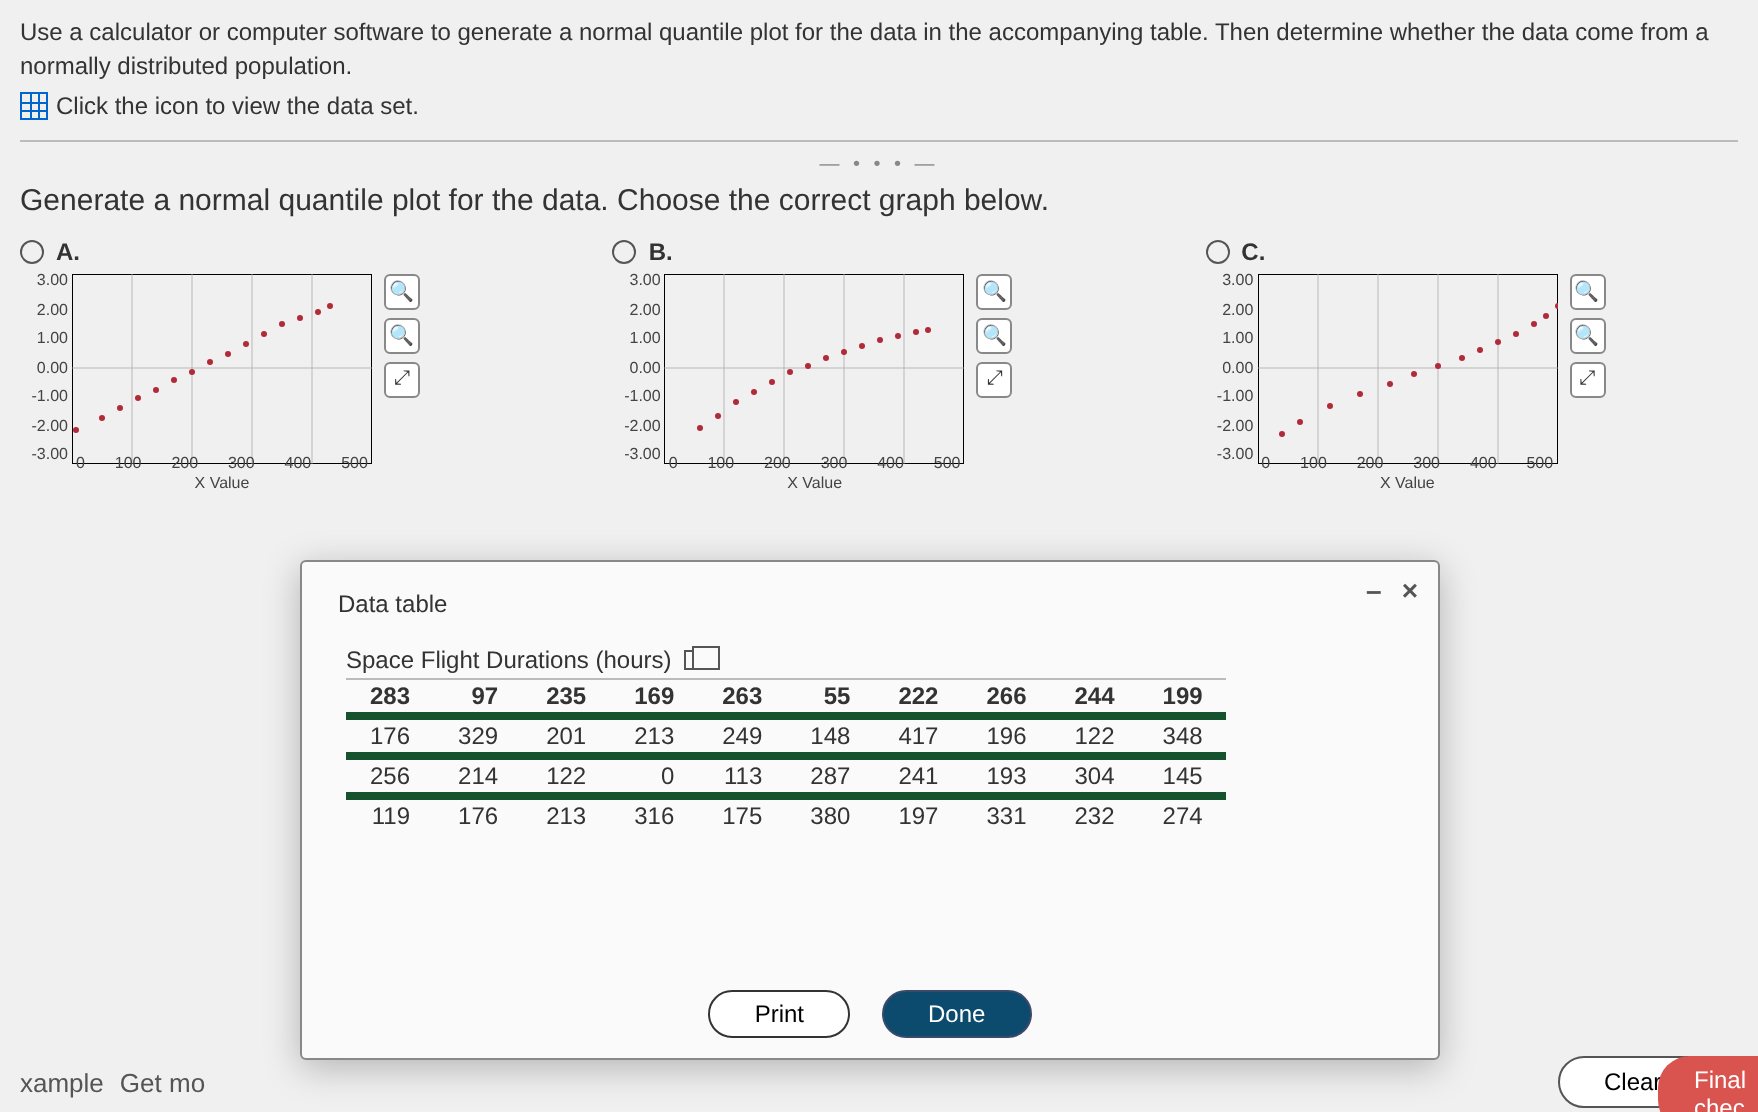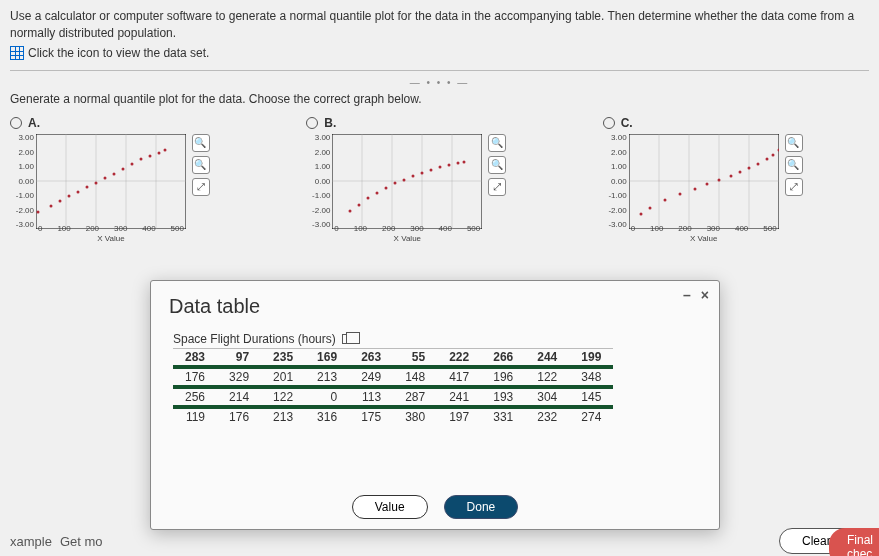--- a/index.html
+++ b/index.html
@@ -6,40 +6,40 @@
 body { font-family: Arial, sans-serif; background: #e5e5e5; width: 879px; height: 556px; overflow: hidden; position: relative; font-size: 12px; color: #333; }
 .page { background: #f0f0f0; width: 100%; height: 100%; padding: 8px 10px; position: relative; }
 .question { font-size: 12px; line-height: 1.4; margin-bottom: 4px; }
 .link-row { display: flex; align-items: center; gap: 4px; margin-bottom: 10px; }
 .table-icon { width: 14px; height: 14px; border: 1px solid #0066cc; display: inline-block; position: relative; }
 .table-icon::before, .table-icon::after { content: ""; position: absolute; background: #0066cc; }
 .table-icon::before { width: 100%; height: 1px; top: 4px; left:0; box-shadow: 0 4px 0 #0066cc; }
 .table-icon::after { width: 1px; height: 100%; left: 4px; top:0; box-shadow: 4px 0 0 #0066cc; }
 .link-text { color: #333; font-size: 12px; }
 hr { border: none; border-top: 1px solid #bbb; margin: 6px 0 10px; }
-.instruction { font-size: 12px; margin-bottom: 10px; }
+.instruction { font-size: 15px; margin-bottom: 10px; }
 .pager-dash { text-align:center; margin: -4px 0 4px; color:#888; font-size:10px; letter-spacing:2px;}
 .options { display: flex; gap: 30px; }
 .option { flex: 1; position: relative; }
 .option-header { display: flex; align-items: center; gap: 6px; margin-bottom: 4px; }
 .radio { width: 12px; height: 12px; border: 1.5px solid #555; border-radius: 50%; display:inline-block; flex-shrink:0;}
 .plot-wrap { display:flex; align-items:flex-start; gap:2px;}
 .plot { width: 150px; height: 95px; position: relative; background:#f0f0f0;}
 .plot svg { position:absolute; top:0; left:0; }
 .ytick-labels { position:absolute; left:-26px; top:0; height:100%; font-size:8px; color:#444; text-align:right; width:24px;}
 .ytick-labels span { position:absolute; right:0; transform: translateY(-50%); }
 .xaxis-area { position:absolute; bottom:-14px; left:0; right:0; font-size:8px; color:#444; text-align:center;}
 .xaxis-area .ticks { display:flex; justify-content:space-between; padding: 0 2px;}
 .xlabel { text-align:center; font-size:8px; color:#444; margin-top:1px;}
 .tool-col { display:flex; flex-direction:column; gap:4px; margin-left:4px;}
 .tool-btn { width:18px; height:18px; border:1px solid #888; border-radius:3px; display:flex; align-items:center; justify-content:center; font-size:10px; background:#fff; cursor:pointer;}
 .modal { position:absolute; left:150px; top:280px; width:570px; height:250px; background:#fafafa; border:1px solid #888; box-shadow: 0 4px 18px rgba(0,0,0,0.25); border-radius:3px; padding:14px 18px;}
 .modal-close { position:absolute; top:6px; right:10px; display:flex; gap:10px; align-items:center;}
 .modal-close span { cursor:pointer; color:#555; font-size:14px; font-weight:bold;}
-.modal-title { font-size:20px; font-weight:normal; margin-bottom:14px;}
+.modal-title { font-size:12px; font-weight:normal; margin-bottom:14px;}
 .data-header { display:flex; align-items:center; gap:6px; font-size:12px; margin-bottom:2px; margin-left:4px;}
 .copy-icon { width:12px; height:10px; border:1px solid #555; position:relative; display:inline-block;}
 .copy-icon::after{content:""; position:absolute; width:12px; height:10px; border:1px solid #555; top:-3px; left:3px; background:#fafafa;}
 .data-table { border-collapse: collapse; font-size:12px; margin-left:4px;}
 .data-table td { padding: 1px 12px; text-align:right; border-top:4px solid #14532d;}
 .data-table tr:first-child td { border-top:1px solid #bbb;font-weight:bold;}
 .modal-buttons { position:absolute; bottom:10px; left:0; right:0; display:flex; justify-content:center; gap:16px;}
 .pill-btn { padding:4px 22px; border:1.5px solid #333; border-radius:14px; background:#fff; font-size:12px; cursor:pointer;}
 .pill-btn.primary { background:#0c4a6e; color:#fff; border-color:#3b4a6b;}
 .footer { position:absolute; bottom:0; left:0; right:0; display:flex; align-items:center; padding:0 10px 2px; gap:8px;}
@@ -326,21 +326,21 @@
             <td>175</td>
             <td>380</td>
             <td>197</td>
             <td>331</td>
             <td>232</td>
             <td>274</td>
           </tr>
         </tbody>
     </table>
     <div class="modal-buttons">
-      <button class="pill-btn">Value</button>
+      <button class="pill-btn">Print</button>
       <button class="pill-btn primary">Done</button>
     </div>
   </div>
 
   <div class="footer">
     <span class="footer-left">xample</span>
     <span class="footer-left">Get mo</span>
     <div class="footer-right">
       <button class="clear-btn">Clear all</button>
       <button class="final-btn cut">Final chec</button>

